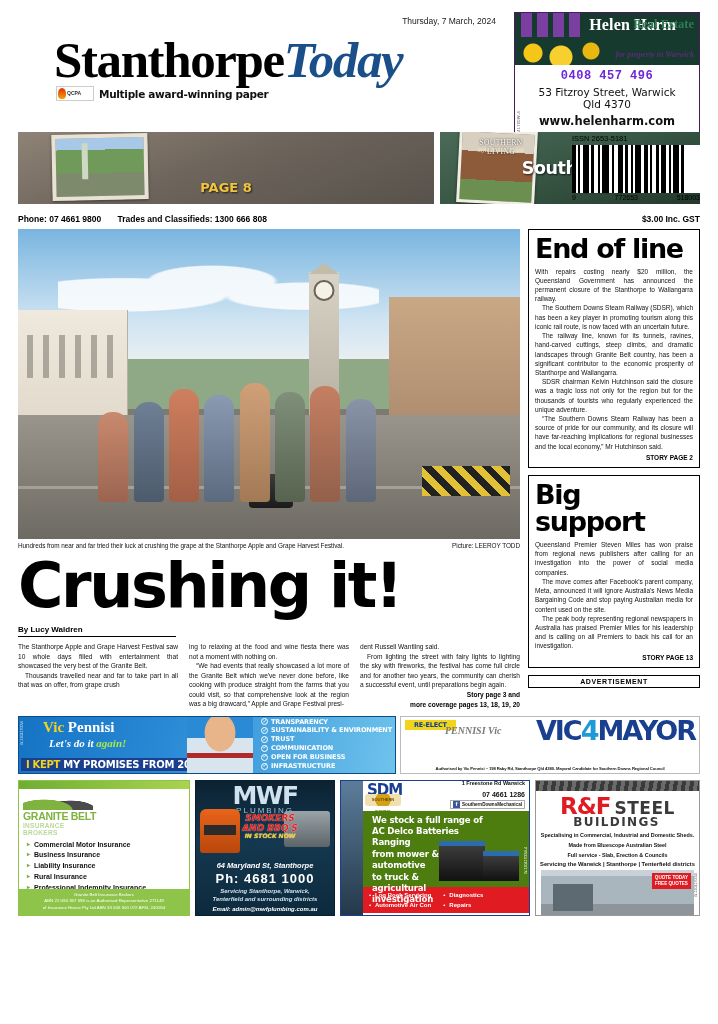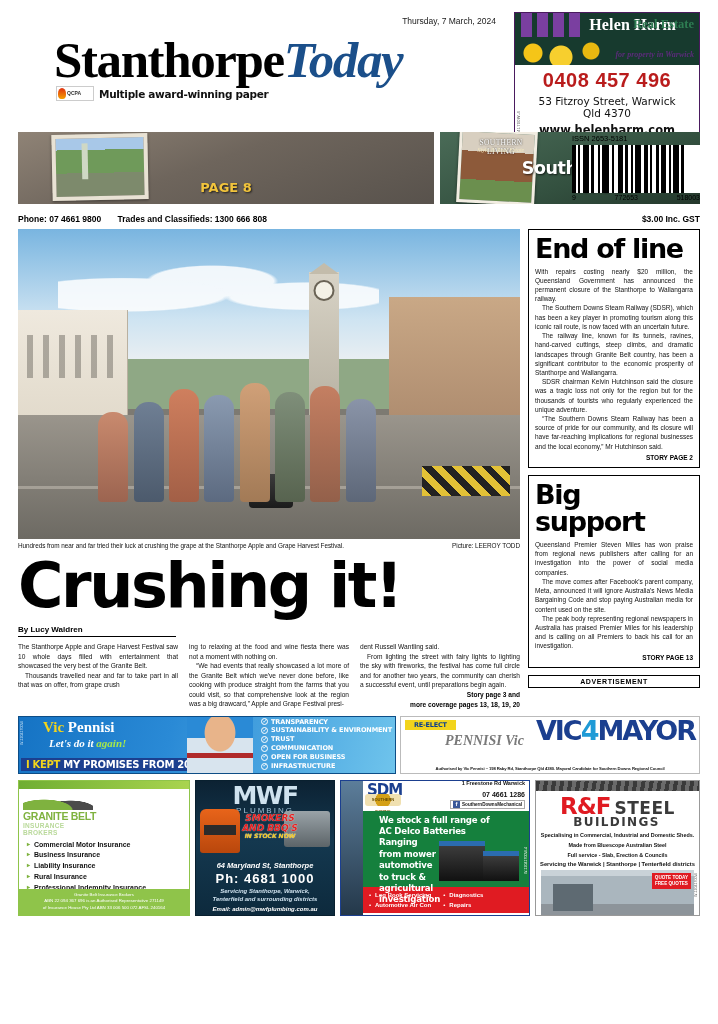--- a/index.html
+++ b/index.html
@@ -70,22 +70,22 @@
     position:absolute; right:5px; top:4px;
     font-family:"Liberation Serif", serif; font-weight:bold; font-size:12.5px;
     color:#2e7d52;
   }
   .hh-slogan {
     position:absolute; right:5px; top:37px;
     font-family:"Liberation Serif", serif; font-style:italic; font-weight:bold;
     font-size:8px; color:#5b2b7a;
   }
   .hh-phone {
-    text-align:center; font-family:Liberation Sans, sans-serif; font-weight:bold;
-    font-size:20px; color:#b91c1c; margin-top:4px; letter-spacing:0.5px;
+    text-align:center; font-family:Liberation Mono, monospace; font-weight:bold;
+    font-size:12px; color:#6d28d9; margin-top:4px; letter-spacing:0.5px;
   }
   .hh-addr {
     text-align:center; font-size:10.5px; color:#111; margin-top:3px;
     font-family:"DejaVu Sans", sans-serif;
   }
   .hh-addr2 { text-align:center; font-size:10.5px; color:#111; font-family:"DejaVu Sans", sans-serif;}
   .hh-web {
     text-align:center; font-size:11.5px; font-weight:bold; color:#111;
     margin-top:4px; font-family:"DejaVu Sans", sans-serif;
   }
@@ -323,22 +323,22 @@
 
   .pennisi-right {
     width: 300px; position:relative; background:#fff; border:1px solid #bbb; overflow:hidden;
   }
   .pr-reelect {
     position:absolute; left:4px; top:3px; background:#f2d41c; color:#0d3f8c;
     font-family:"DejaVu Sans", sans-serif; font-weight:bold; font-size:6.5px;
     padding:1px 9px; letter-spacing:-0.2px;
   }
   .pr-sig {
-    position:absolute; left:44px; top:16px; font-family:"Liberation Serif", serif;
-    font-style:italic; font-weight:bold; font-size:14px; color:#7a7a7a;
+    position:absolute; left:44px; top:8px; font-family:"Liberation Serif", serif;
+    font-style:italic; font-weight:bold; font-size:10px; color:#7a7a7a;
   }
   .pr-vic {
     position:absolute; right:4px; top:0px;
     font-family:"DejaVu Sans", sans-serif; font-weight:bold; font-size:27px;
     letter-spacing:-2px; color:#1b3f8f; line-height:1;
   }
   .pr-vic .four { color:#1f9ad6; }
   .pr-auth {
     position:absolute; left:4px; right:4px; bottom:2px; text-align:center;
     font-size:4.2px; font-weight:bold; color:#111; letter-spacing:-0.1px;
@@ -409,21 +409,21 @@
      background: radial-gradient(circle at 50% 50%, #d4a017 0 40%, transparent 42%), #f0e0b0;
      border-radius:3px; font-size:4px; text-align:center; color:#6b4e00; font-weight:bold; line-height:12px;}
   .sdm-addr { position:absolute; right:4px; top:-1px; text-align:right; font-size:5.5px;
       font-weight:bold; color:#111; line-height:1.4;}
   .sdm-ph { position:absolute; right:4px; top:10px; font-size:7px; font-weight:bold; color:#111;}
   .sdm-fb { position:absolute; right:4px; top:19px; display:flex; align-items:center; gap:2px;
             border:1px solid #aaa; padding:0 2px;}
   .sdm-fbicon { width:7px;height:7px;background:#3b5998;color:#fff;font-size:6px;
                 text-align:center;line-height:7px;font-weight:bold;}
   .sdm-fbtxt { font-size:4.6px; font-weight:bold; color:#111;}
-  .sdm-body { margin-left:22px; background:#15803d; height:76px; position:relative; padding:4px 16px;}
+  .sdm-body { margin-left:22px; background:#4d7c0f; height:76px; position:relative; padding:4px 9px;}
   .sdm-copy { font-family:"DejaVu Sans", sans-serif; font-weight:bold; font-size:8.6px;
               color:#fff; line-height:1.33; letter-spacing:-0.2px; width:112px;}
   .sdm-batt { position:absolute; right:10px; bottom:6px; width:80px; height:40px; }
   .sdm-batt i { position:absolute; bottom:0; background:linear-gradient(#3c3c3c,#111);
                 border-top:5px solid #2b6cb0;}
   .sdm-batt i:nth-child(1){ left:0; width:46px; height:40px;}
   .sdm-batt i:nth-child(2){ right:0; width:36px; height:30px;}
   .sdm-side { position:absolute; right:1px; top:36px; font-size:3.6px; color:#fff;
               writing-mode: vertical-rl; transform: rotate(180deg);}
   .sdm-foot { margin-left:22px; background:#e01b22; color:#fff; height:26px;

